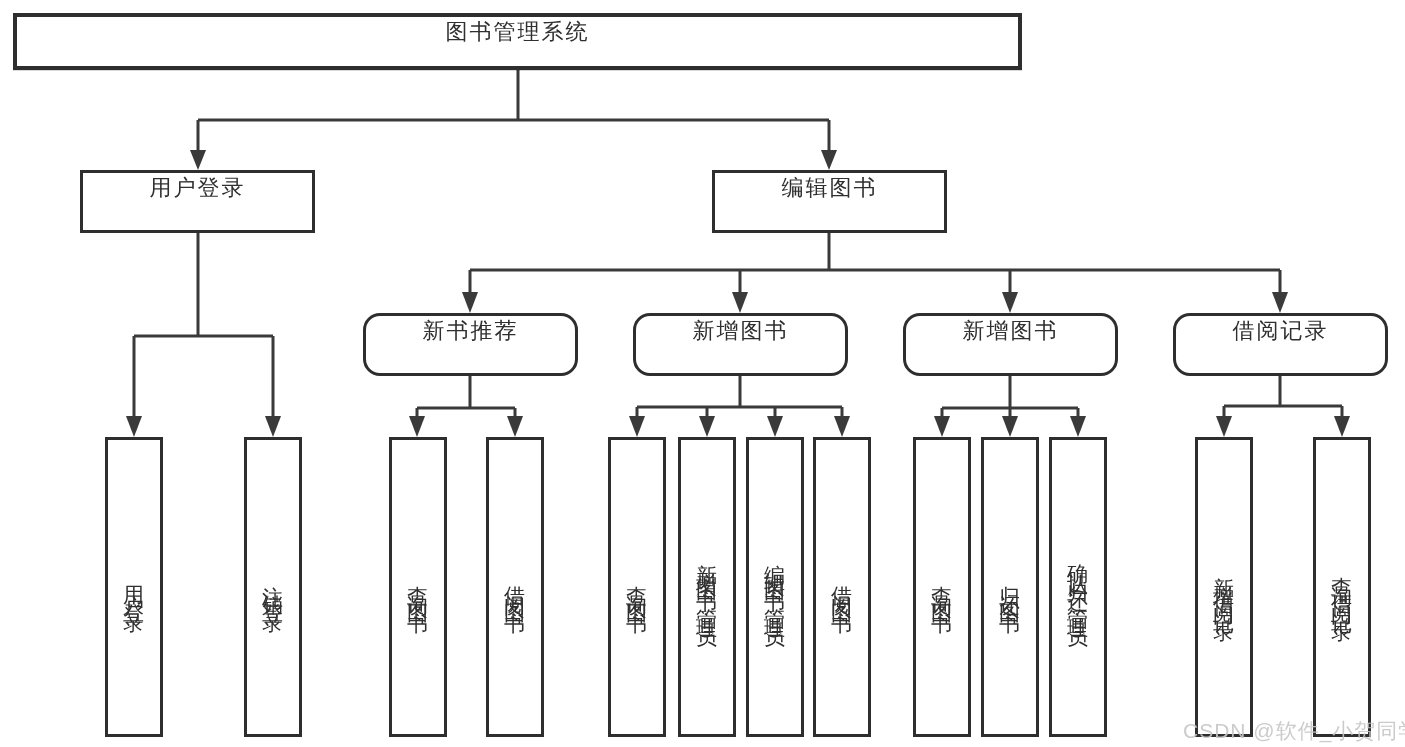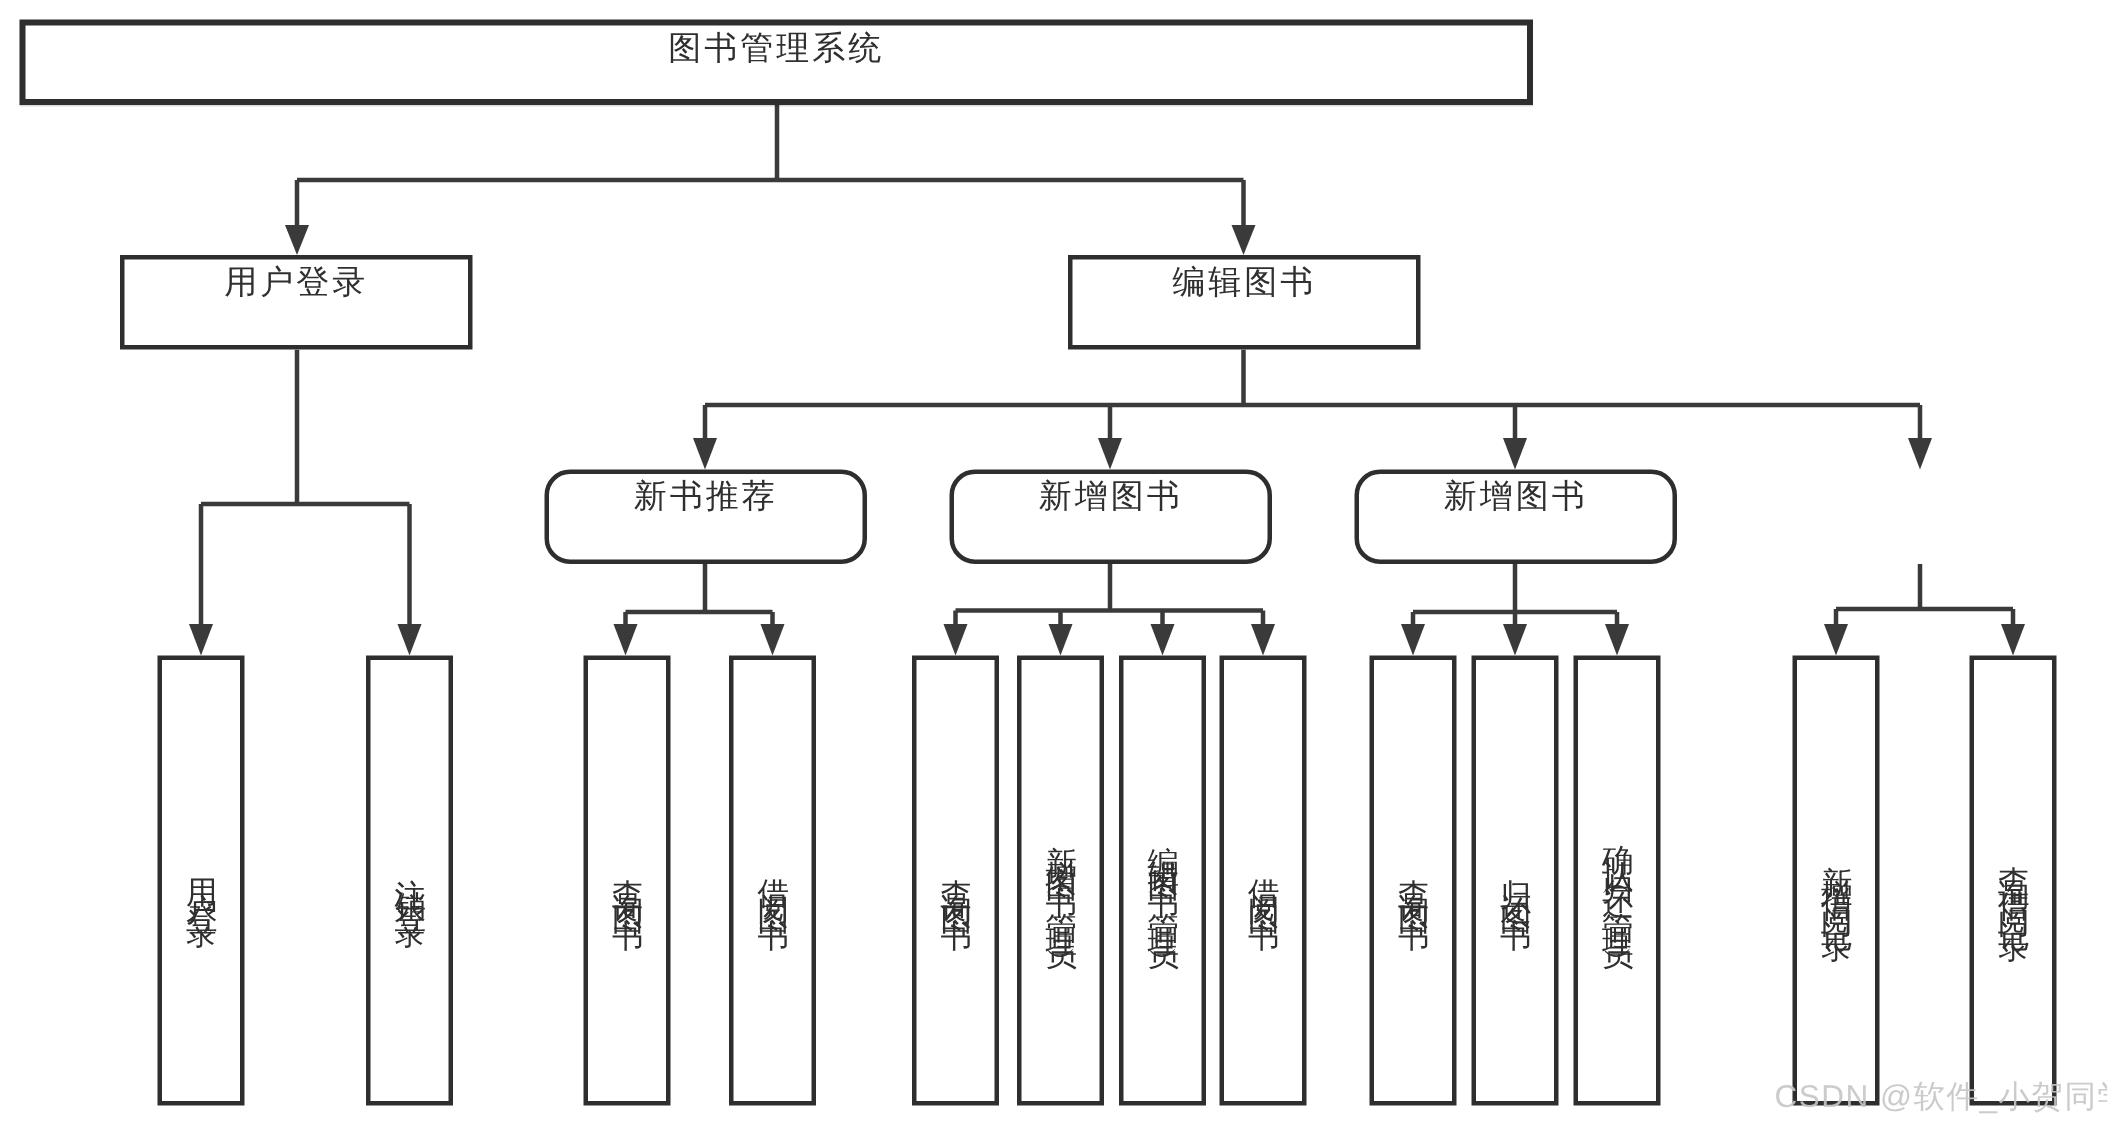--- a/index.html
+++ b/index.html
@@ -149,20 +149,23 @@
 
   <div class="node node-h node-l3" style="left:363px">
     <span>新书推荐</span>
   </div>
   <div class="node node-h node-l3" style="left:633px">
     <span>新增图书</span>
   </div>
   <div class="node node-h node-l3" style="left:903px">
     <span>新增图书</span>
   </div>
+  <div class="node node-h node-l3" style="left:1173px">
+    <span>借阅记录</span>
+  </div>
 
   <div class="leaf" style="left:105px">
     <span>用户登录</span>
   </div>
   <div class="leaf" style="left:244px">
     <span>注销登录</span>
   </div>
   <div class="leaf" style="left:389px">
     <span>查询图书</span>
   </div>

